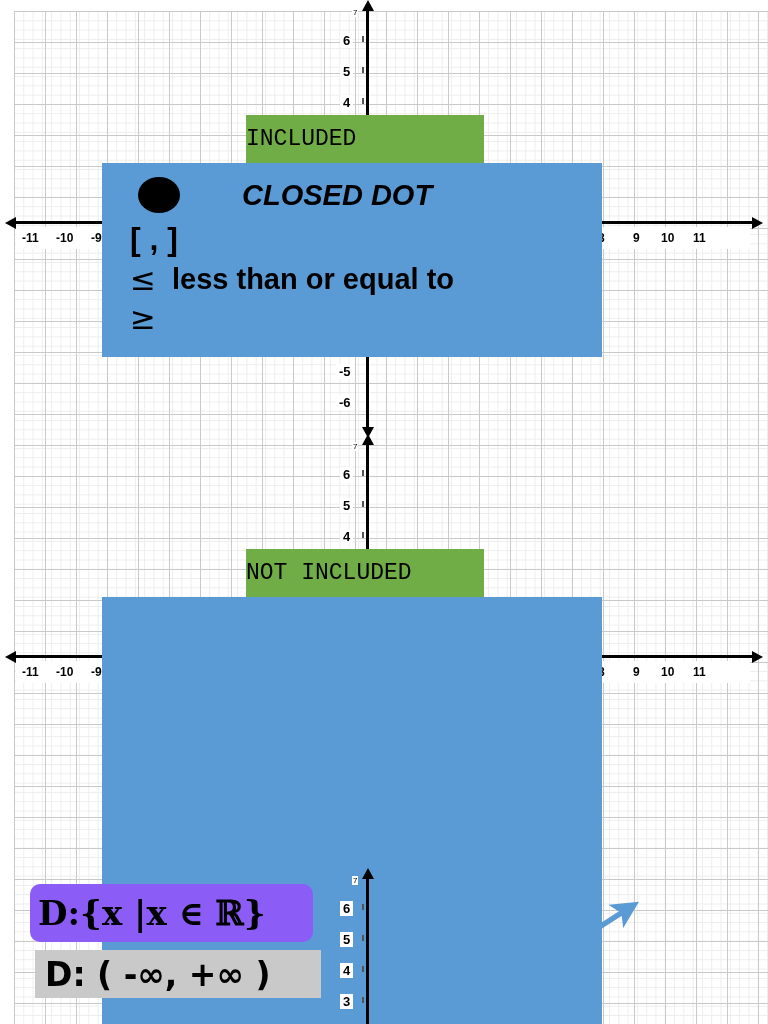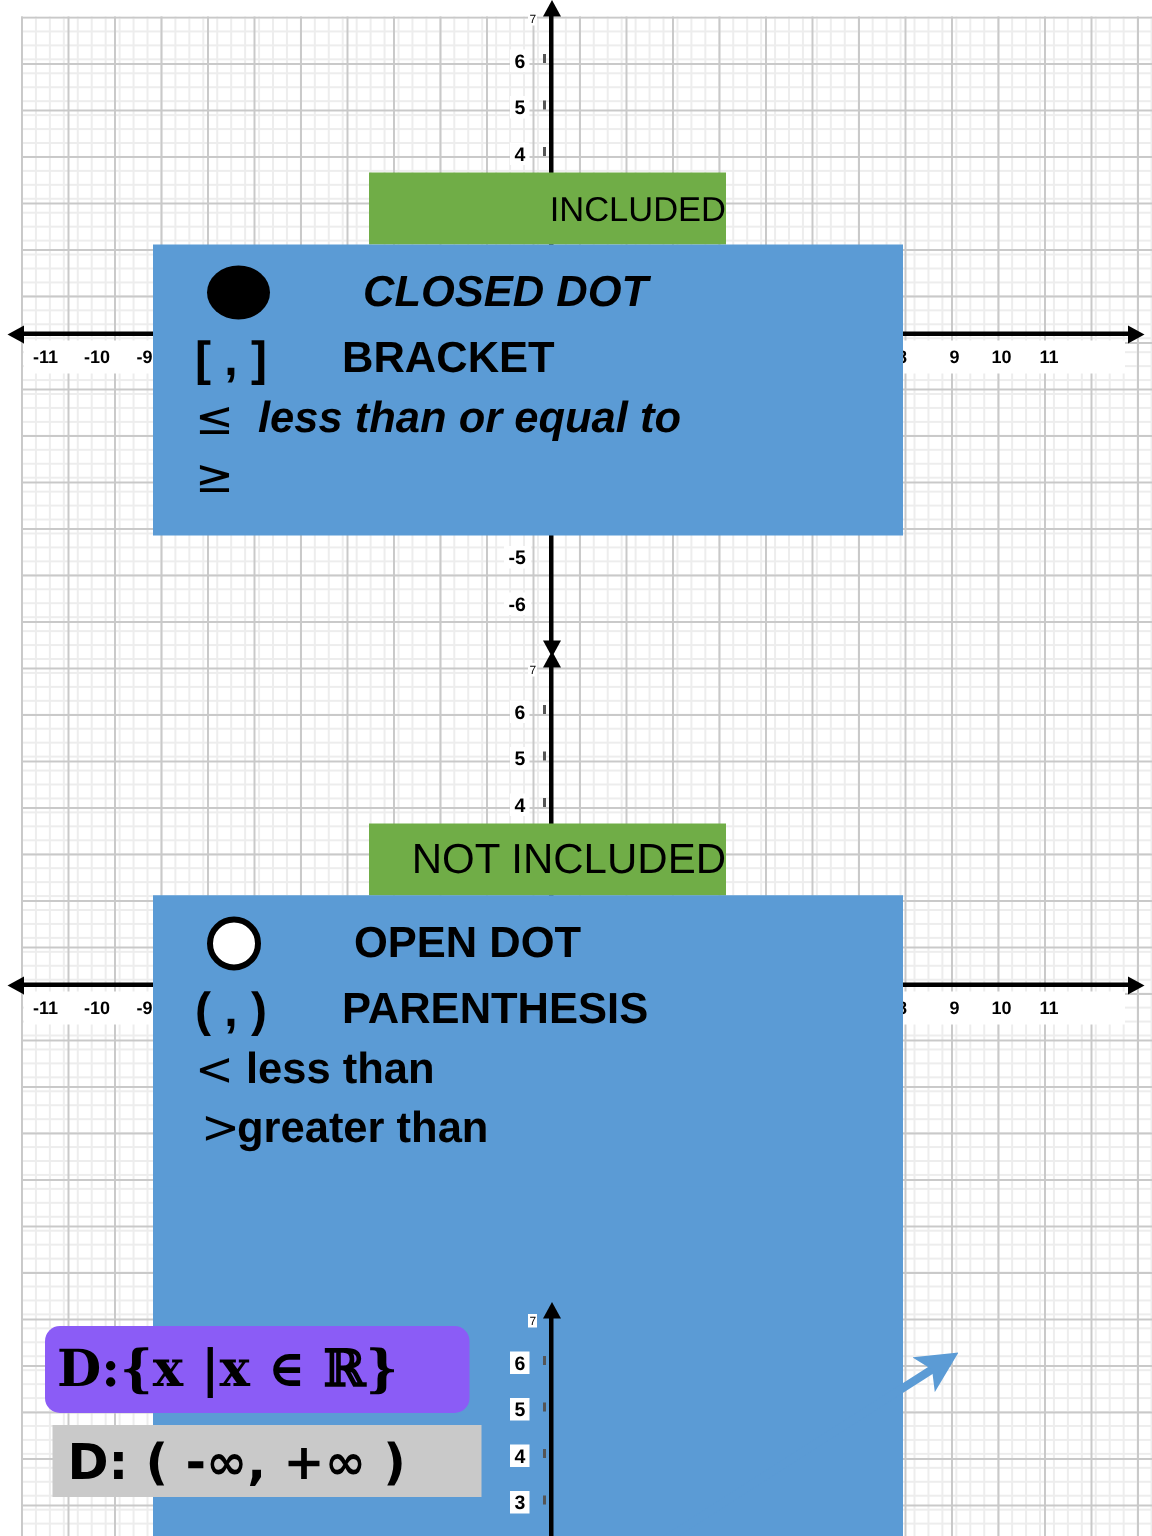--- a/index.html
+++ b/index.html
@@ -89,23 +89,23 @@
   .ytick.tiny{ font-size:8px; font-weight:normal; padding:0 1px;}
   .ytick-mark{
     position:absolute; width:2px; height:6px; background:#555;
   }
 
   
   .green-tag{
     position:absolute;
     background:#70AD47;
     color:#000000;
-    display:flex;align-items:center;justify-content:flex-end;
+    display:flex;align-items:center;justify-content:flex-start;
     font-size:23px;
-    font-family:Liberation Sans, sans-serif;
+    font-family:Liberation Mono, monospace;
     letter-spacing:0px;
   }
   .blue-card{
     position:absolute;
     background:#5B9BD5;
     color:#000000;
   }
   .row{
     position:absolute;
     display:flex; align-items:center;
@@ -202,25 +202,24 @@
       <span>INCLUDED</span>
     </div>
 
     <div class="blue-card" style="left:102px;top:163px;width:500px;height:194px;">
       <div class="row" style="left:36px;top:14px;">
         <span class="dot-filled"></span>
         <span style="font-size:29px;margin-left:62px;font-style:italic;">CLOSED DOT</span>
       </div>
       <div class="row" style="left:28px;top:58px;">
         <span class="sym" style="font-size:32px;width:90px;">[ , ]</span>
-        <span style="font-size:29px;margin-left:8px;">BRACKET</span>
       </div>
       <div class="row" style="left:28px;top:98px;">
         <span class="sym mathsym" style="font-size:31px;width:36px;">≤</span>
-        <span style="font-size:29px;margin-left:6px;font-style:italic;">less than or equal to</span>
+        <span style="font-size:29px;margin-left:6px;">less than or equal to</span>
       </div>
       <div class="row" style="left:28px;top:137px;">
         <span class="sym mathsym" style="font-size:31px;width:36px;">≥</span>
       </div>
     </div>
   </div>
 
   <div class="panel" style="top:432px;height:440px;">
 
     <div class="vaxis" style="top:12px;height:418px;">
@@ -244,45 +243,27 @@
     <div class="xlabel-strip" style="left:16px;top:229px;width:150px;"></div>
     <div class="xlabel-strip" style="left:595px;top:229px;width:155px;"></div>
     <div class="xtick" style="left:22px;top:233px;">-11</div>
     <div class="xtick" style="left:56px;top:233px;">-10</div>
     <div class="xtick" style="left:91px;top:233px;">-9</div>
     <div class="xtick" style="left:598px;top:233px;">8</div>
     <div class="xtick" style="left:633px;top:233px;">9</div>
     <div class="xtick" style="left:661px;top:233px;">10</div>
     <div class="xtick" style="left:693px;top:233px;">11</div>
 
-    <div class="green-tag" style="left:246px;top:117px;width:238px;height:48px;font-size:28px;">
+    <div class="green-tag" style="left:246px;top:117px;width:238px;height:48px;font-size:23px;">
       <span>NOT INCLUDED</span>
     </div>
 
     <div class="blue-card" style="left:102px;top:165px;width:500px;height:624px;height:624px;">
     </div>
 
-    <div class="blue-card" style="left:102px;top:165px;width:500px;height:194px;">
-      <div class="row" style="left:36px;top:14px;">
-        <span class="dot-open"></span>
-        <span style="font-size:29px;margin-left:62px;">OPEN DOT</span>
-      </div>
-      <div class="row" style="left:28px;top:58px;">
-        <span class="sym" style="font-size:32px;width:90px;">( , )</span>
-        <span style="font-size:29px;margin-left:8px;">PARENTHESIS</span>
-      </div>
-      <div class="row" style="left:28px;top:98px;">
-        <span class="sym mathsym" style="font-size:31px;width:30px;">&lt;</span>
-        <span style="font-size:29px;margin-left:4px;">less than</span>
-      </div>
-      <div class="row" style="left:32px;top:137px;">
-        <span class="sym mathsym" style="font-size:31px;width:24px;">&gt;</span>
-        <span style="font-size:29px;margin-left:0px;">greater than</span>
-      </div>
-    </div>
   </div>
 
   <div class="panel" style="top:866px;height:158px;">
 
     <div class="vaxis" style="top:12px;height:150px;">
       <span class="tip-up"></span>
     </div>
     <div class="ytick tiny" style="left:352px;top:10px;">7</div>
     <div class="ytick" style="left:340px;top:35px;">6</div>
     <div class="ytick-mark" style="left:362px;top:38px;"></div>

